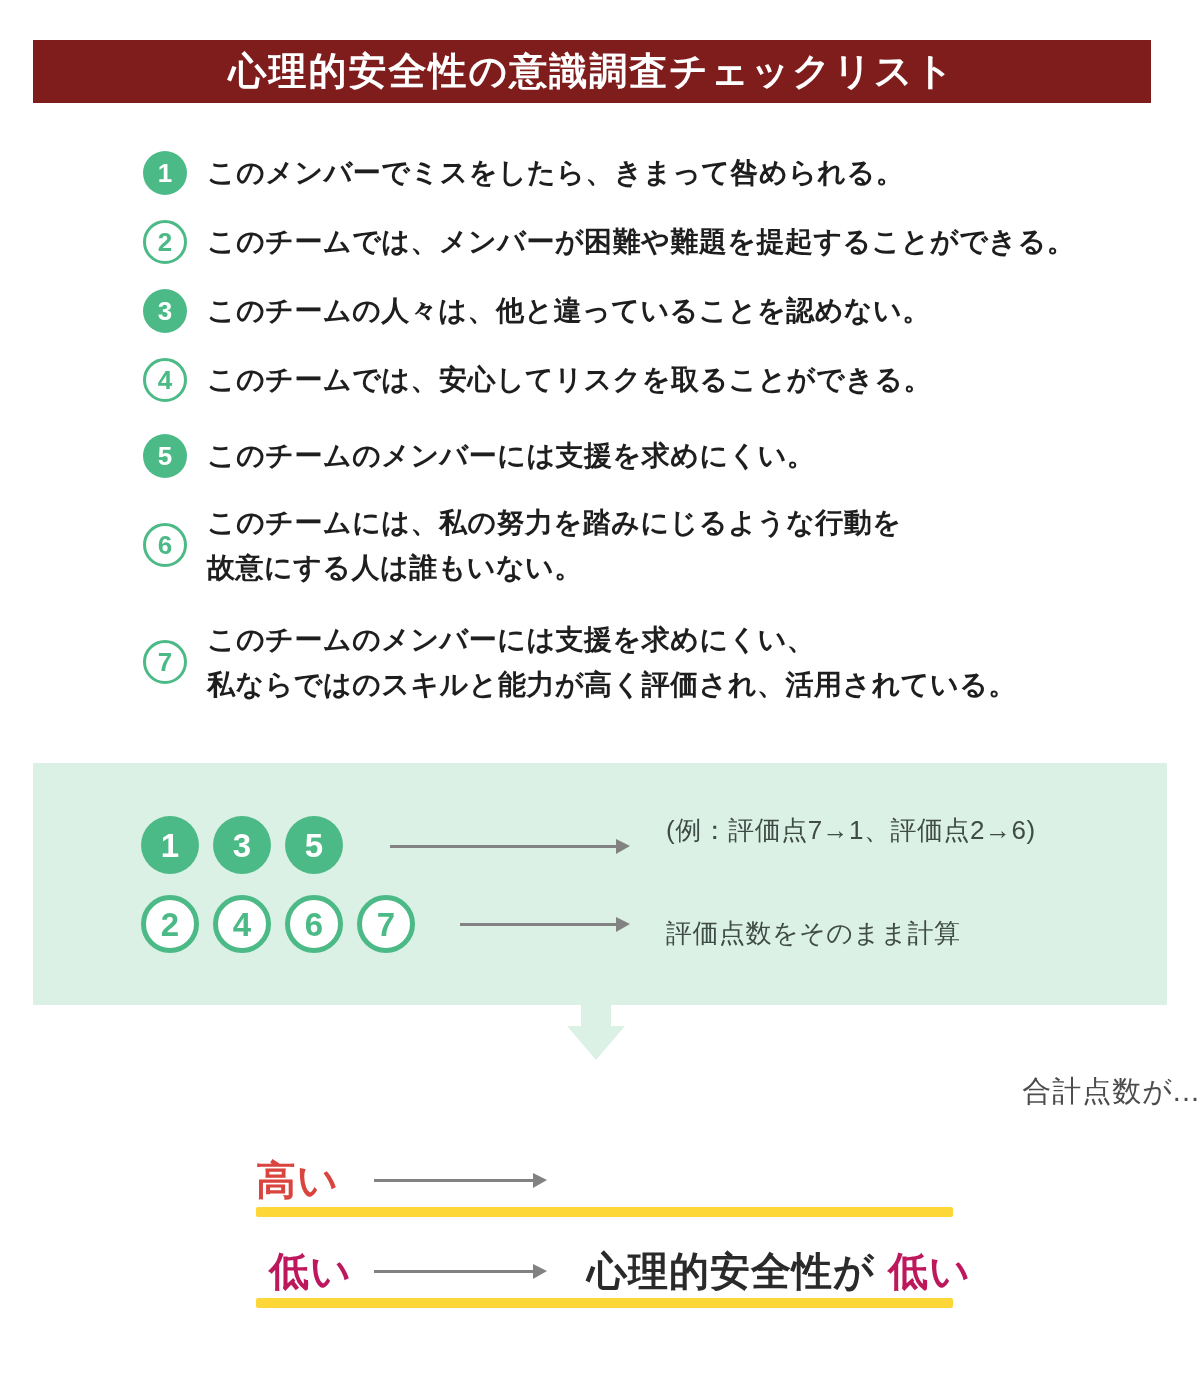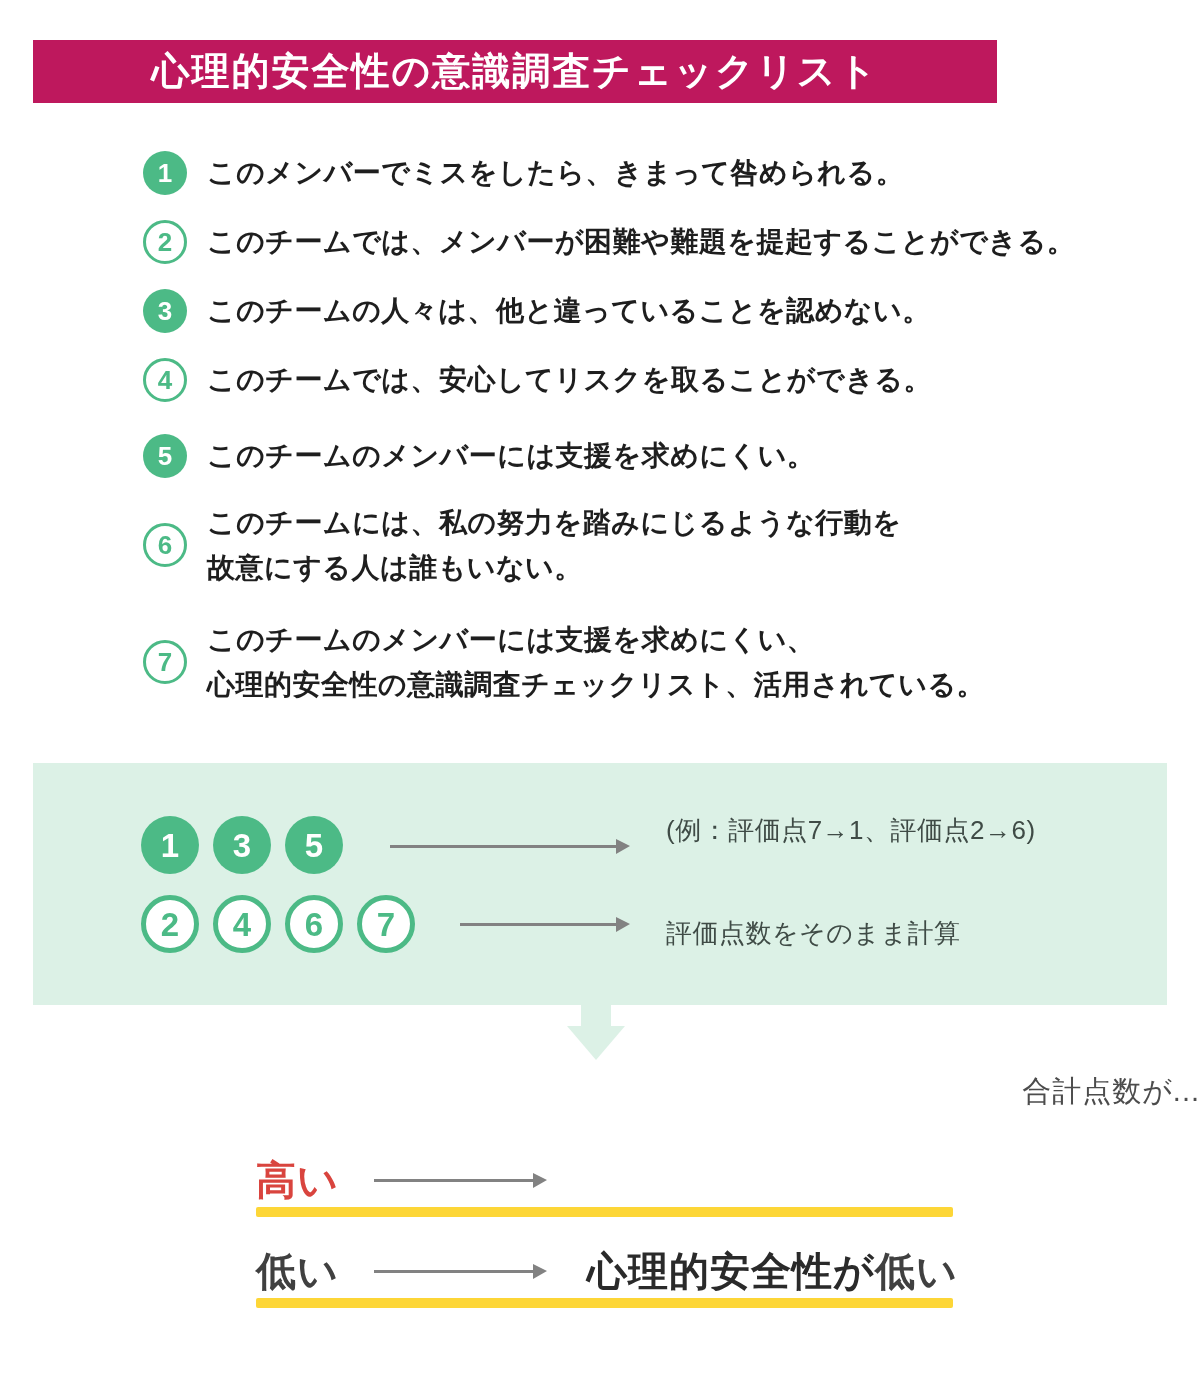--- a/index.html
+++ b/index.html
@@ -5,22 +5,22 @@
   * { margin:0; padding:0; box-sizing:border-box; }
   html,body { background:#ffffff; }
   body { font-family:"Liberation Sans","DejaVu Sans",sans-serif; }
   .canvas {
     position:relative; width:1200px; height:1398px;
     background:#ffffff; overflow:hidden; margin:0 auto;
   }
 
   
   .header-bar {
-    position:absolute; left:33px; top:40px; width:964px; height:63px;
-    background:#be185d; display:flex; align-items:center; justify-content:center;
+    position:absolute; left:33px; top:40px; width:1118px; height:63px;
+    background:#7f1d1d; display:flex; align-items:center; justify-content:center;
   }
   .header-bar h1 {
     color:#ffffff; font-size:38px; font-weight:700; letter-spacing:2px; line-height:63px;
   }
 
   
   .check-item {
     position:absolute; left:143px; display:flex; align-items:center;
   }
   .badge {
@@ -74,21 +74,21 @@
   }
   .result-row { position:absolute; left:0; width:1064px; height:50px; }
   .result-row .kw {
     position:absolute; top:0; font-size:40px; font-weight:700; line-height:50px; letter-spacing:1px;
   }
   .result-row .sentence {
     position:absolute; top:0; font-size:40px; font-weight:700; line-height:50px; letter-spacing:1px;
     color:#2a2a2a; white-space:nowrap;
   }
   .red { color:#d9443e; }
-  .blue { color:#404040; }
+  .blue { color:#be185d;margin-left:13px; }
   .underline {
     position:absolute; left:256px; width:697px; height:10px; background:#fdd637; border-radius:2px;
   }
 </style>
 </head>
 <body>
 
 <div class="canvas">
 
   <div class="header-bar">
@@ -135,21 +135,21 @@
     <div class="item-text">
       <div>このチームには、私の努力を踏みにじるような行動を</div>
       <div>故意にする人は誰もいない。</div>
     </div>
   </div>
 
   <div class="check-item" style="top:617px;height:90px">
     <span class="badge outline">7</span>
     <div class="item-text">
       <div>このチームのメンバーには支援を求めにくい、</div>
-      <div>心理的安全性の意識調査チェックリスト、活用されている。</div>
+      <div>私ならではのスキルと能力が高く評価され、活用されている。</div>
     </div>
   </div>
 
   <div class="band">
 
     <div class="band-badges" style="left:108px;top:53px">
       <span class="badge-lg filled">1</span>
       <span class="badge-lg filled">3</span>
       <span class="badge-lg filled">5</span>
     </div>

